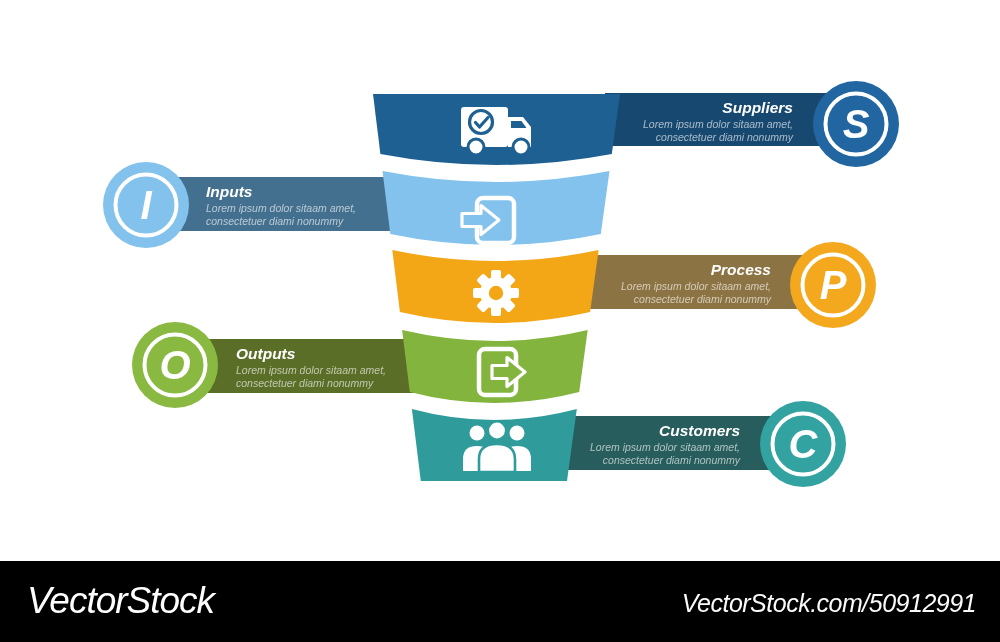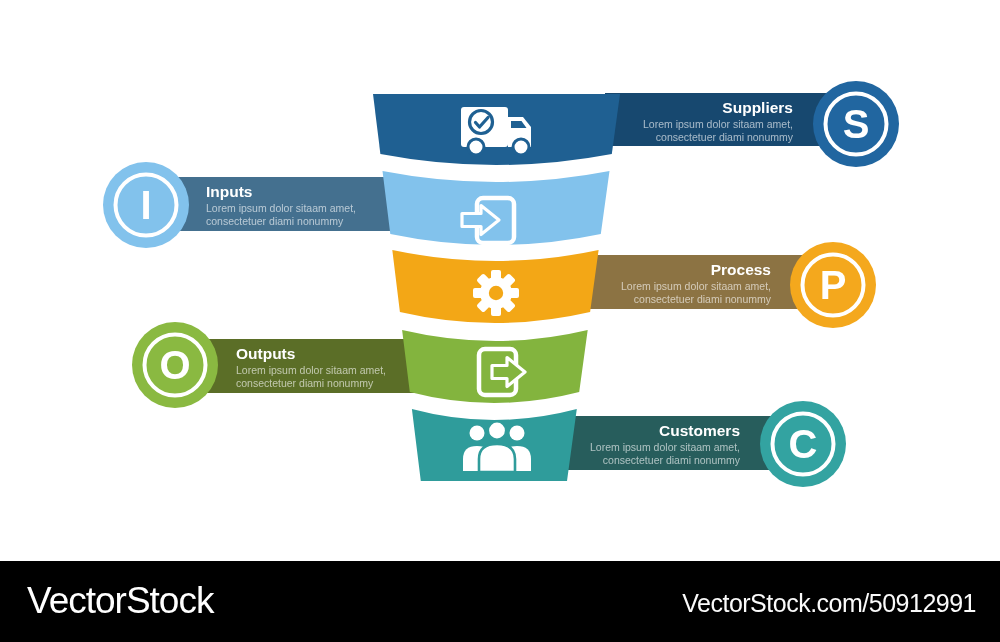--- a/index.html
+++ b/index.html
@@ -1,16 +1,16 @@
 <!DOCTYPE html>
 <html><head>
 <meta charset="utf-8">
 <style>
   html,body { margin:0; padding:0; background:#ffffff; }
-  .stage { position:relative; width:1000px; height:642px; background:#ef4444; overflow:hidden; }
+  .stage { position:relative; width:1000px; height:642px; background:#ef4444; overflow:hidden;font-style:italic; }
   svg text { font-family:"Liberation Sans", sans-serif; }
   .banner-title { font-size:15.5px; font-weight:bold; fill:#ffffff; }
   .banner-desc  { font-size:10.5px; fill:rgba(255,255,255,0.62); }
   .badge-letter { font-size:40px; font-weight:bold; fill:#ffffff; text-anchor:middle; }
   .ta-end   { text-anchor:end; }
   .ta-start { text-anchor:start; }
   .wm-logo   { font-size:37px; fill:#ffffff; letter-spacing:-1px; }
   .wm-credit { font-size:25px; fill:#fafafa; letter-spacing:-0.5px; text-anchor:end; }
 </style>
 </head>

